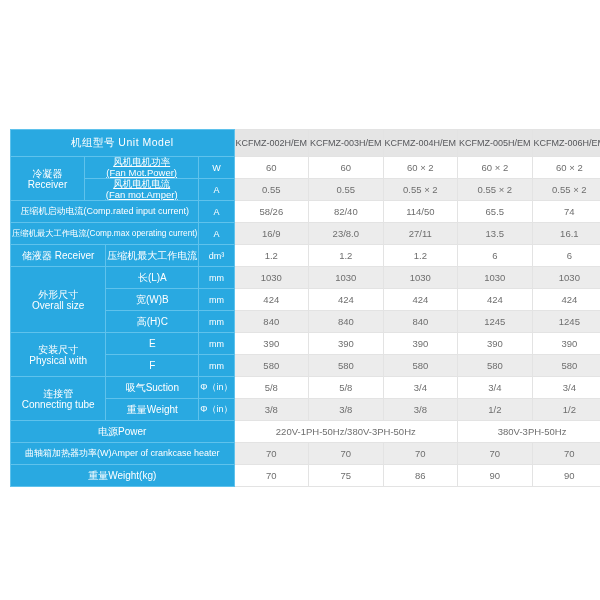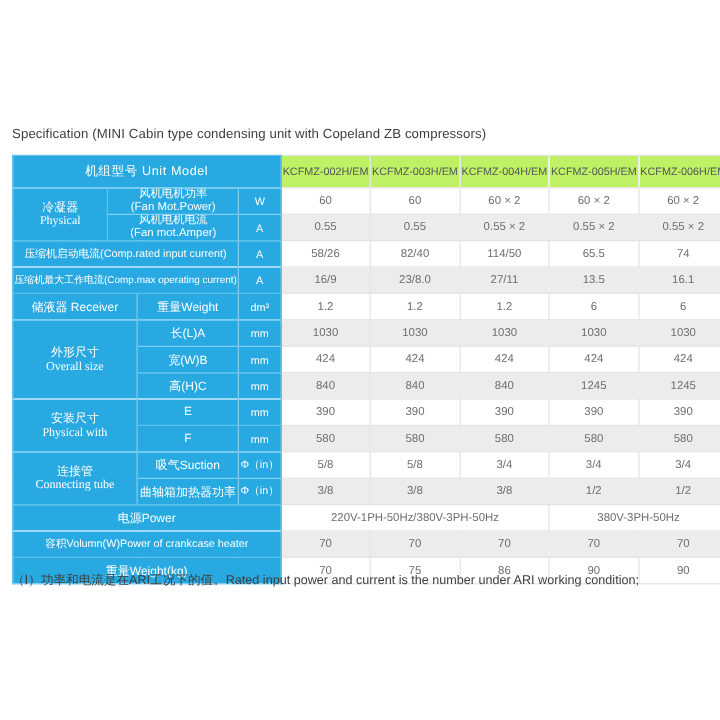--- a/index.html
+++ b/index.html
@@ -25,38 +25,37 @@
     overflow:hidden; white-space:nowrap;
   }
   tr.head td { height:26px;margin-left:40px; }
   td.b {
     background:var(--accent, #29a9e1);
     color:#ffffff;
     border:1px solid var(--accent-border, #5fc2ec);
     font-size:10px;
   }
   td.corner { font-size:10.5px; letter-spacing:0.5px; }
-  td.model { background:#bef264; color:#55565a; font-size:9px; }
+  td.model { background:#e5e5e5; color:#55565a; font-size:9px; }
   td.sm { font-size:9px;margin-top:26px; }
   td.xs { font-size:8.3px; }
   td.unit { font-size:9px; }
   tr.alt td.v { background:var(--row-alt, #ececec);margin-top:48px; }
-  .two-line div { line-height:10.5px; font-size:9.5px; }
-  .group div { line-height:11px; font-size:10px;font-family:Liberation Serif, serif; }
+  .two-line div { line-height:10.5px; font-size:9.5px;text-decoration:underline; }
+  .group div { line-height:11px; font-size:10px; }
   .footnote {
     position:absolute; left:10px; top:477px;
     font-size:10.5px; color:#3d3d3d; white-space:nowrap;
   }
 </style>
 </head>
 <body>
 
 <div class="page">
 
-  <div class="title">Specification (MINI Cabin type condensing unit with Copeland ZB compressors)</div>
 
   <table class="spec">
     <colgroup>
       <col style="width:78px">
         <col style="width:24px">
         <col style="width:82px">
         <col style="width:42px">
       <col style="width:72px">
         <col style="width:72px">
         <col style="width:72px">
@@ -70,21 +69,21 @@
       <td class="model">KCFMZ-002H/EM</td>
       <td class="model">KCFMZ-003H/EM</td>
       <td class="model">KCFMZ-004H/EM</td>
       <td class="model">KCFMZ-005H/EM</td>
       <td class="model">KCFMZ-006H/EM</td>
     </tr>
 
     <tr>
       <td rowspan="2" class="b group">
         <div>冷凝器</div>
-        <div>Physical</div>
+        <div>Receiver</div>
       </td>
       <td colspan="2" class="b two-line">
         <div>风机电机功率</div>
         <div>(Fan Mot.Power)</div>
       </td>
       <td class="b unit">W</td>
       <td class="v">60</td>
       <td class="v">60</td>
       <td class="v">60 × 2</td>
       <td class="v">60 × 2</td>
@@ -119,21 +118,21 @@
       <td class="b unit">A</td>
       <td class="v">16/9</td>
       <td class="v">23/8.0</td>
       <td class="v">27/11</td>
       <td class="v">13.5</td>
       <td class="v">16.1</td>
     </tr>
 
     <tr>
       <td colspan="2" class="b">储液器 Receiver</td>
-      <td class="b">重量Weight</td>
+      <td class="b">压缩机最大工作电流</td>
       <td class="b unit">dm³</td>
       <td class="v">1.2</td>
       <td class="v">1.2</td>
       <td class="v">1.2</td>
       <td class="v">6</td>
       <td class="v">6</td>
     </tr>
 
     <tr class="alt">
       <td rowspan="3" colspan="2" class="b group">
@@ -201,50 +200,49 @@
       <td class="b">吸气Suction</td>
       <td class="b unit">Φ（in）</td>
       <td class="v">5/8</td>
       <td class="v">5/8</td>
       <td class="v">3/4</td>
       <td class="v">3/4</td>
       <td class="v">3/4</td>
     </tr>
 
     <tr class="alt">
-      <td class="b">曲轴箱加热器功率</td>
+      <td class="b">重量Weight</td>
       <td class="b unit">Φ（in）</td>
       <td class="v">3/8</td>
       <td class="v">3/8</td>
       <td class="v">3/8</td>
       <td class="v">1/2</td>
       <td class="v">1/2</td>
     </tr>
 
     <tr>
       <td colspan="4" class="b">电源Power</td>
       <td colspan="3" class="v">220V-1PH-50Hz/380V-3PH-50Hz</td>
       <td colspan="2" class="v">380V-3PH-50Hz</td>
     </tr>
 
     <tr class="alt">
-      <td colspan="4" class="b sm">容积Volumn(W)Power of crankcase heater</td>
+      <td colspan="4" class="b sm">曲轴箱加热器功率(W)Amper of crankcase heater</td>
       <td class="v">70</td>
       <td class="v">70</td>
       <td class="v">70</td>
       <td class="v">70</td>
       <td class="v">70</td>
     </tr>
 
     <tr>
       <td colspan="4" class="b">重量Weight(kg)</td>
       <td class="v">70</td>
       <td class="v">75</td>
       <td class="v">86</td>
       <td class="v">90</td>
       <td class="v">90</td>
     </tr>
   </tbody>
     </table>
 
-  <div class="footnote">（Ⅰ）功率和电流是在ARI工况下的值。Rated input power and current is the number under ARI working condition;</div>
 
 </div>
 
 </body></html>

